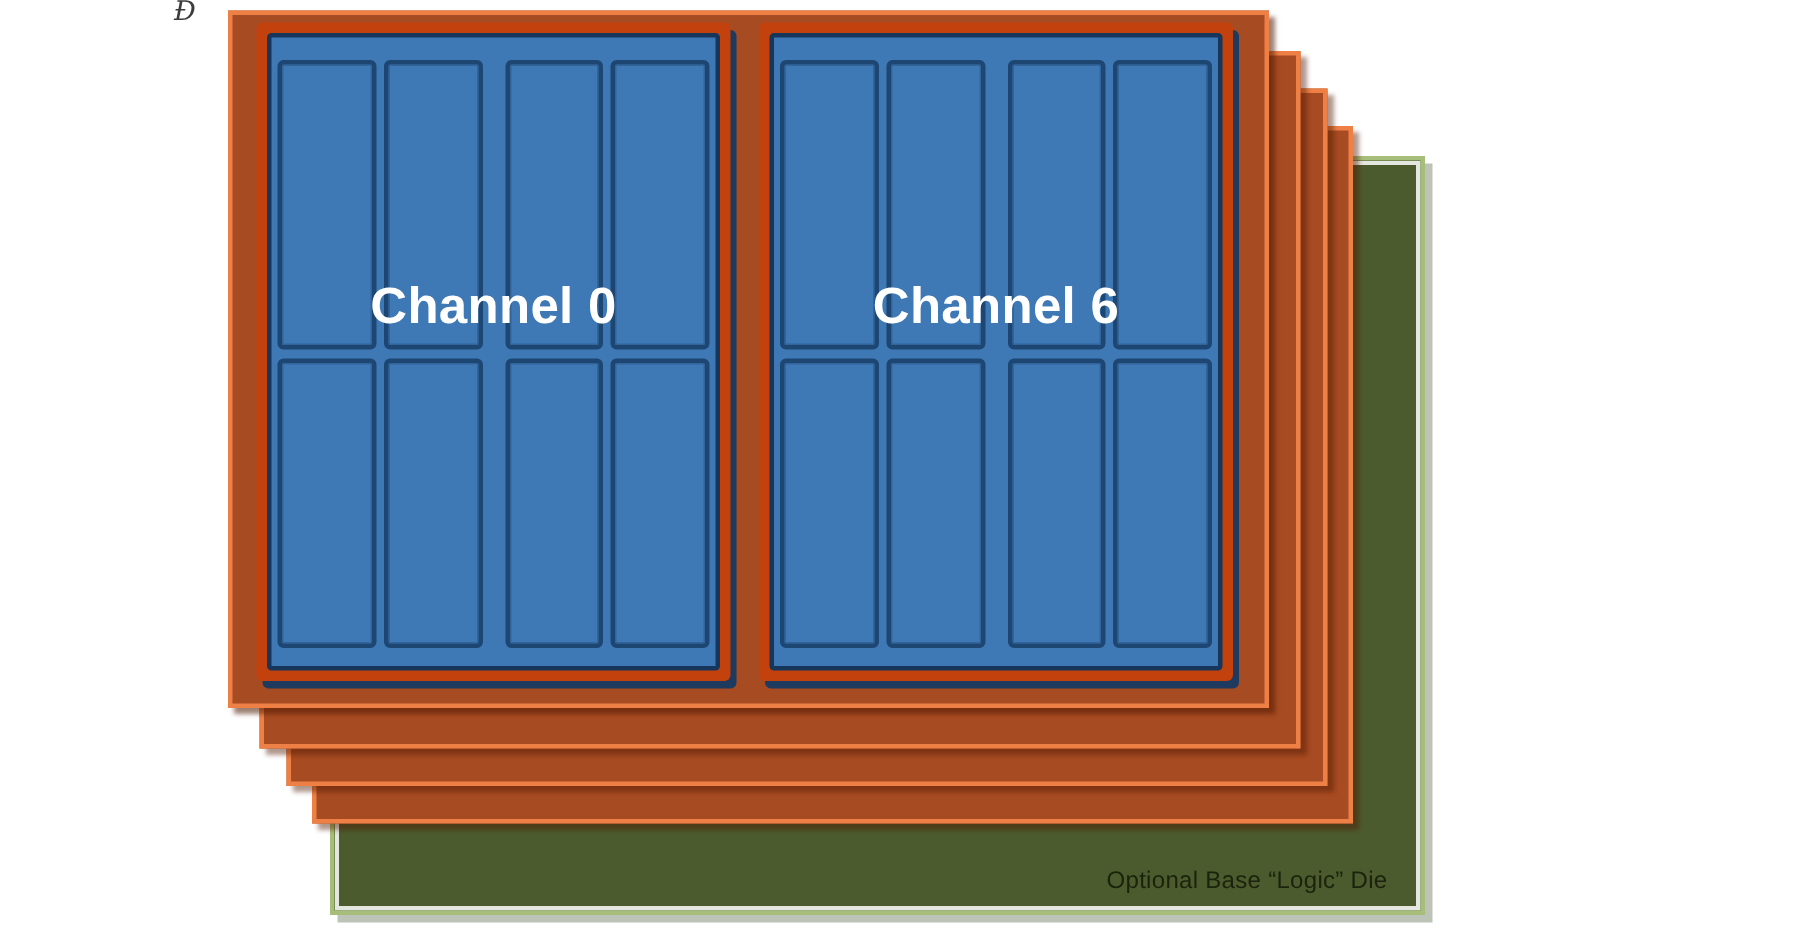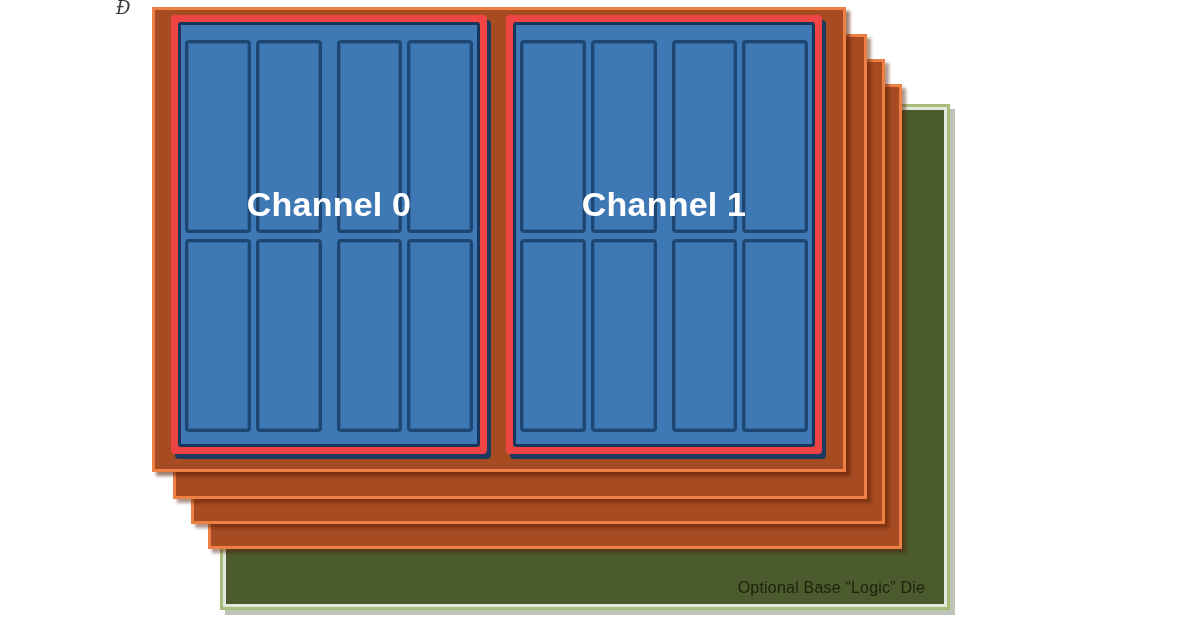--- a/index.html
+++ b/index.html
@@ -28,21 +28,21 @@
     background:#A74B22;border:3px solid #EE8046;
     box-shadow:4px 4px 3px rgba(80,25,0,.45);
   }
   .die.l4{left:208px;top:84px;}
   .die.l3{left:191px;top:59px;}
   .die.l2{left:173px;top:34px;}
   .die.front{left:152px;top:7px;box-shadow:4px 4px 3px rgba(80,25,0,.55);}
   
   .panel{
     position:absolute;top:5px;width:316px;height:439px;box-sizing:border-box;
-    background:#ef4444;border-radius:4px;padding:7px;
+    background:#c2410c;border-radius:4px;padding:7px;
     box-shadow:4px 5px 0 #1E3A5F;
   }
   .panel.left{left:16px;}
   .panel.right{left:351px;}
   .channel{
     position:relative;width:100%;height:100%;box-sizing:border-box;
     background:#3E79B6;border:3px solid #16365C;border-radius:3px;
     padding:15px 4px 12px 4px;
     display:grid;
     grid-template-columns:1fr 1fr 5px 1fr 1fr;
@@ -95,19 +95,19 @@
       <div class="channel">
         <div class="bank"></div>
         <div class="bank"></div>
         <div class="mid-spacer"></div>
         <div class="bank"></div>
         <div class="bank"></div>
         <div class="bank"></div>
         <div class="bank"></div>
         <div class="bank"></div>
         <div class="bank"></div>
-        <div class="channel-label">Channel 1</div>
+        <div class="channel-label">Channel 6</div>
       </div>
     </div>
 
   </div>
 
 </div>
 
 </body></html>

